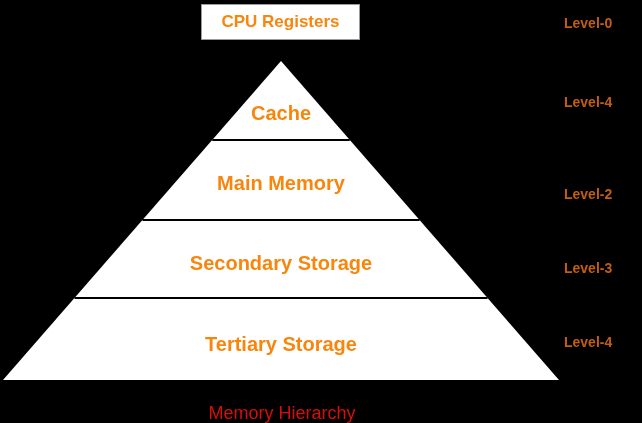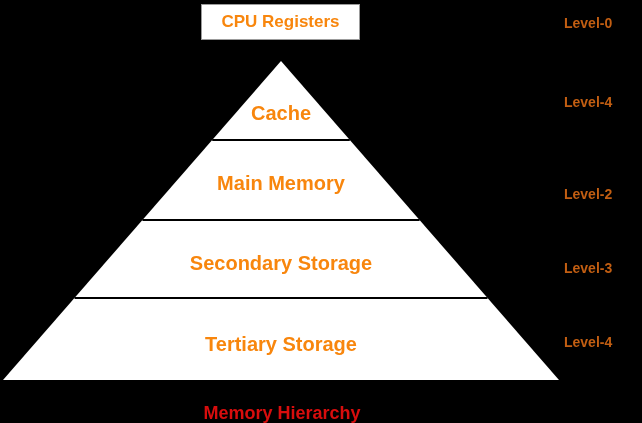--- a/index.html
+++ b/index.html
@@ -61,21 +61,21 @@
     font-weight: bold;
     font-size: 14px;
     color: var(--level-tag-orange, #C25E12);
   }
   .diagram-title {
     position: absolute;
     left: 282px;
     top: 413px;
     transform: translate(-50%, -50%);
     white-space: nowrap;
-    font-weight: bold;
+    font-weight: normal;
     font-size: 18px;
     color: var(--title-red, #D80D0D);
   }
 </style>
 </head>
 <body>
 
 <div class="stage">
 
   <svg width="642" height="423" viewBox="0 0 642 423">

